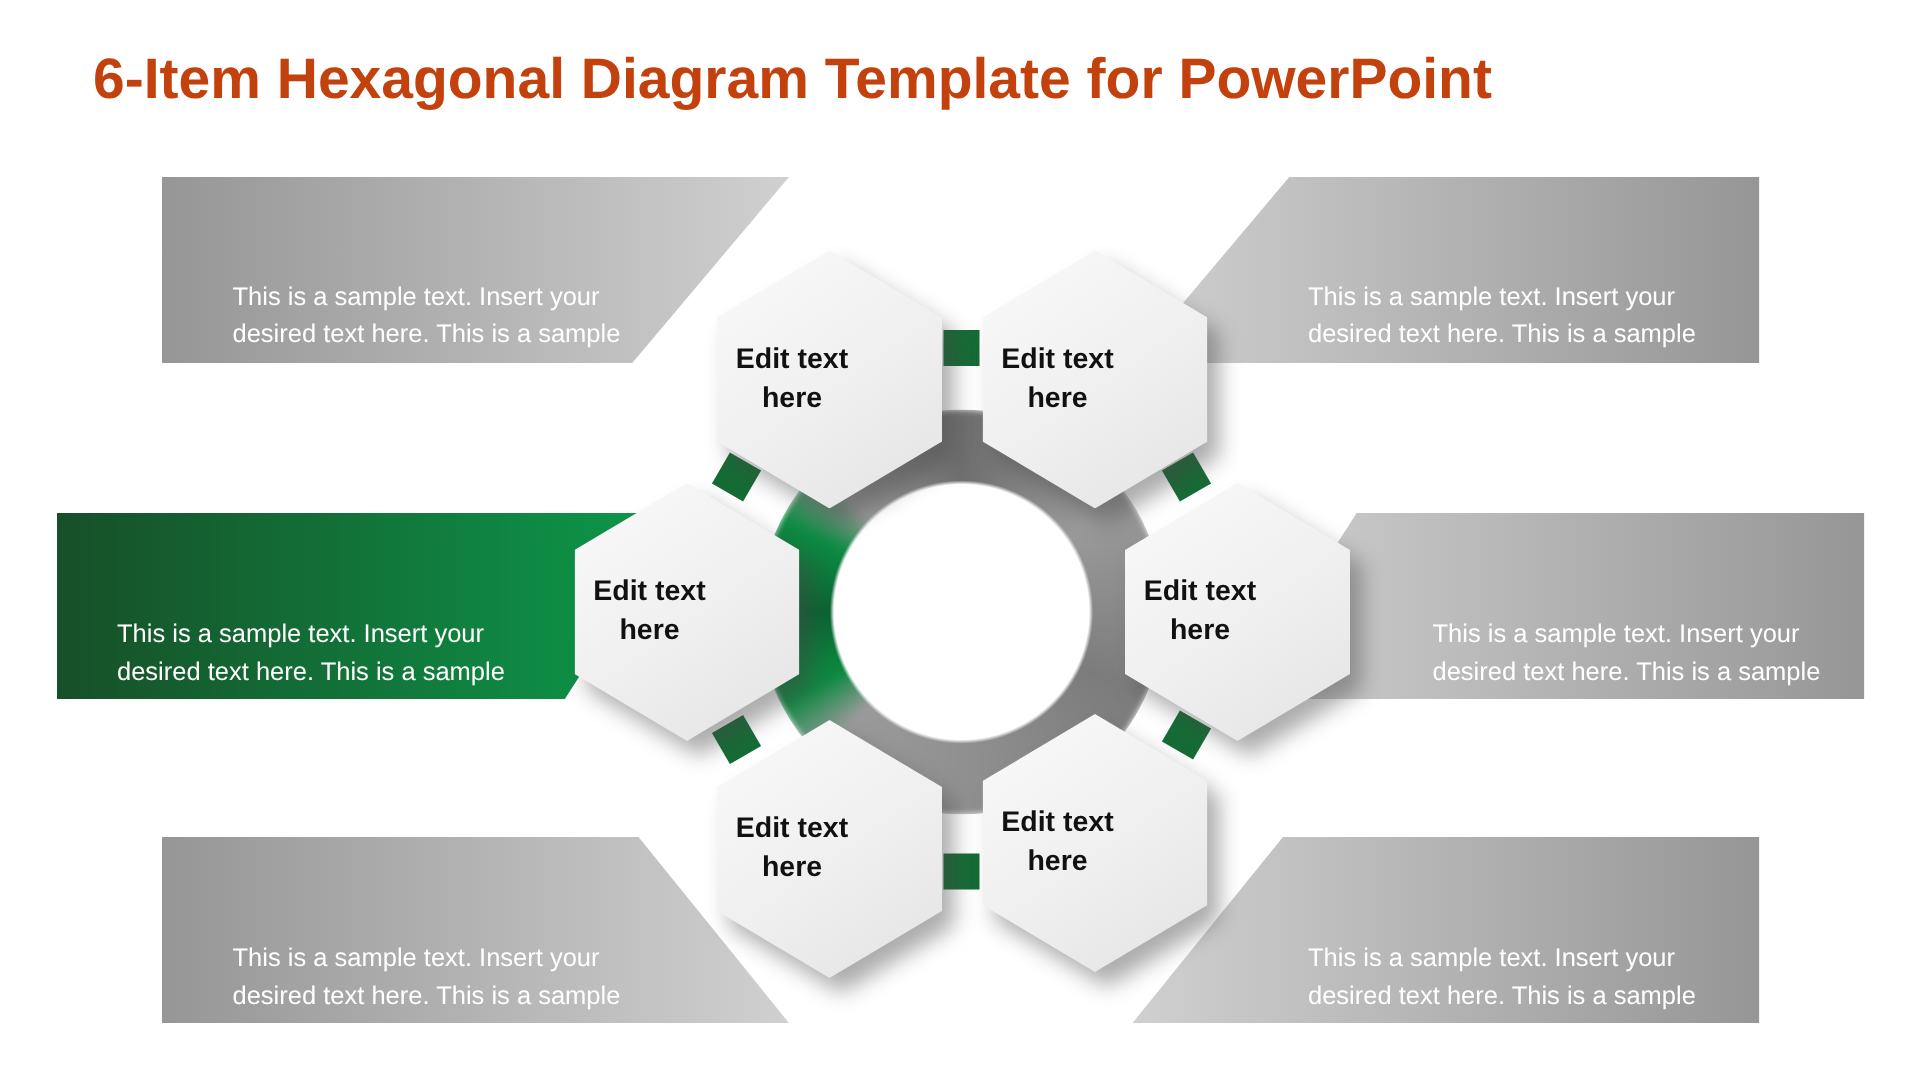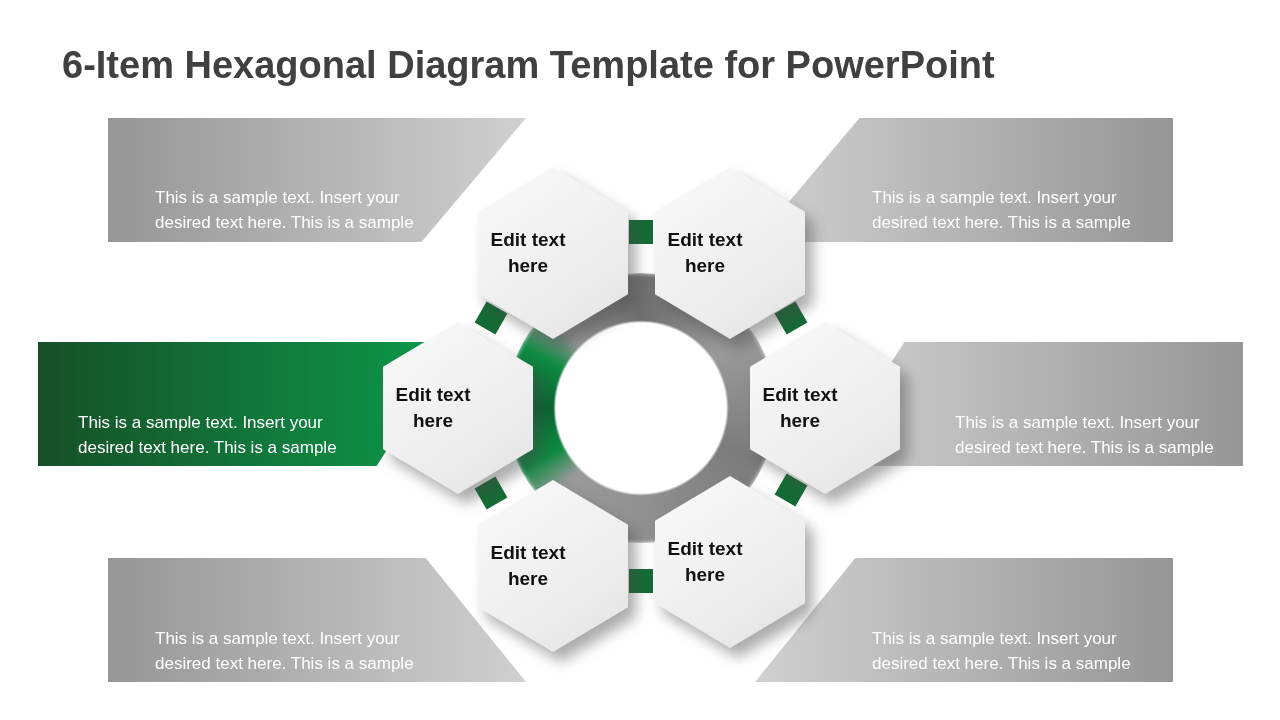--- a/index.html
+++ b/index.html
@@ -2,22 +2,22 @@
 <html><head>
 <meta charset="utf-8">
 <style>
   * { margin:0; padding:0; box-sizing:border-box; }
   body { background:#fff; }
   .canvas {
     position:relative; width:1280px; height:720px; background:#ffffff;
     overflow:hidden; font-family:"Liberation Sans", sans-serif;
   }
   .title {
-    position:absolute; left:62px; top:44px; font-size:38px; font-weight:600;
-    color:#404040; letter-spacing:0px;
+    position:absolute; left:62px; top:32px; font-size:38px; font-weight:600;
+    color:#c2410c; letter-spacing:0px;
   }
   
   .callout {
     position:absolute; width:418px; height:124px; color:#ffffff;
     font-size:17px; line-height:25px; z-index:1;
   }
   .callout p { width:270px;margin-top:40px; }
   .c-gray-l { background:linear-gradient(to right,#969696,#d0d0d0); }
   .c-gray-r { background:linear-gradient(to left,#969696,#d0d0d0); }
   .c-green  { background:linear-gradient(to right,#174f28,#0c9b4b); }

